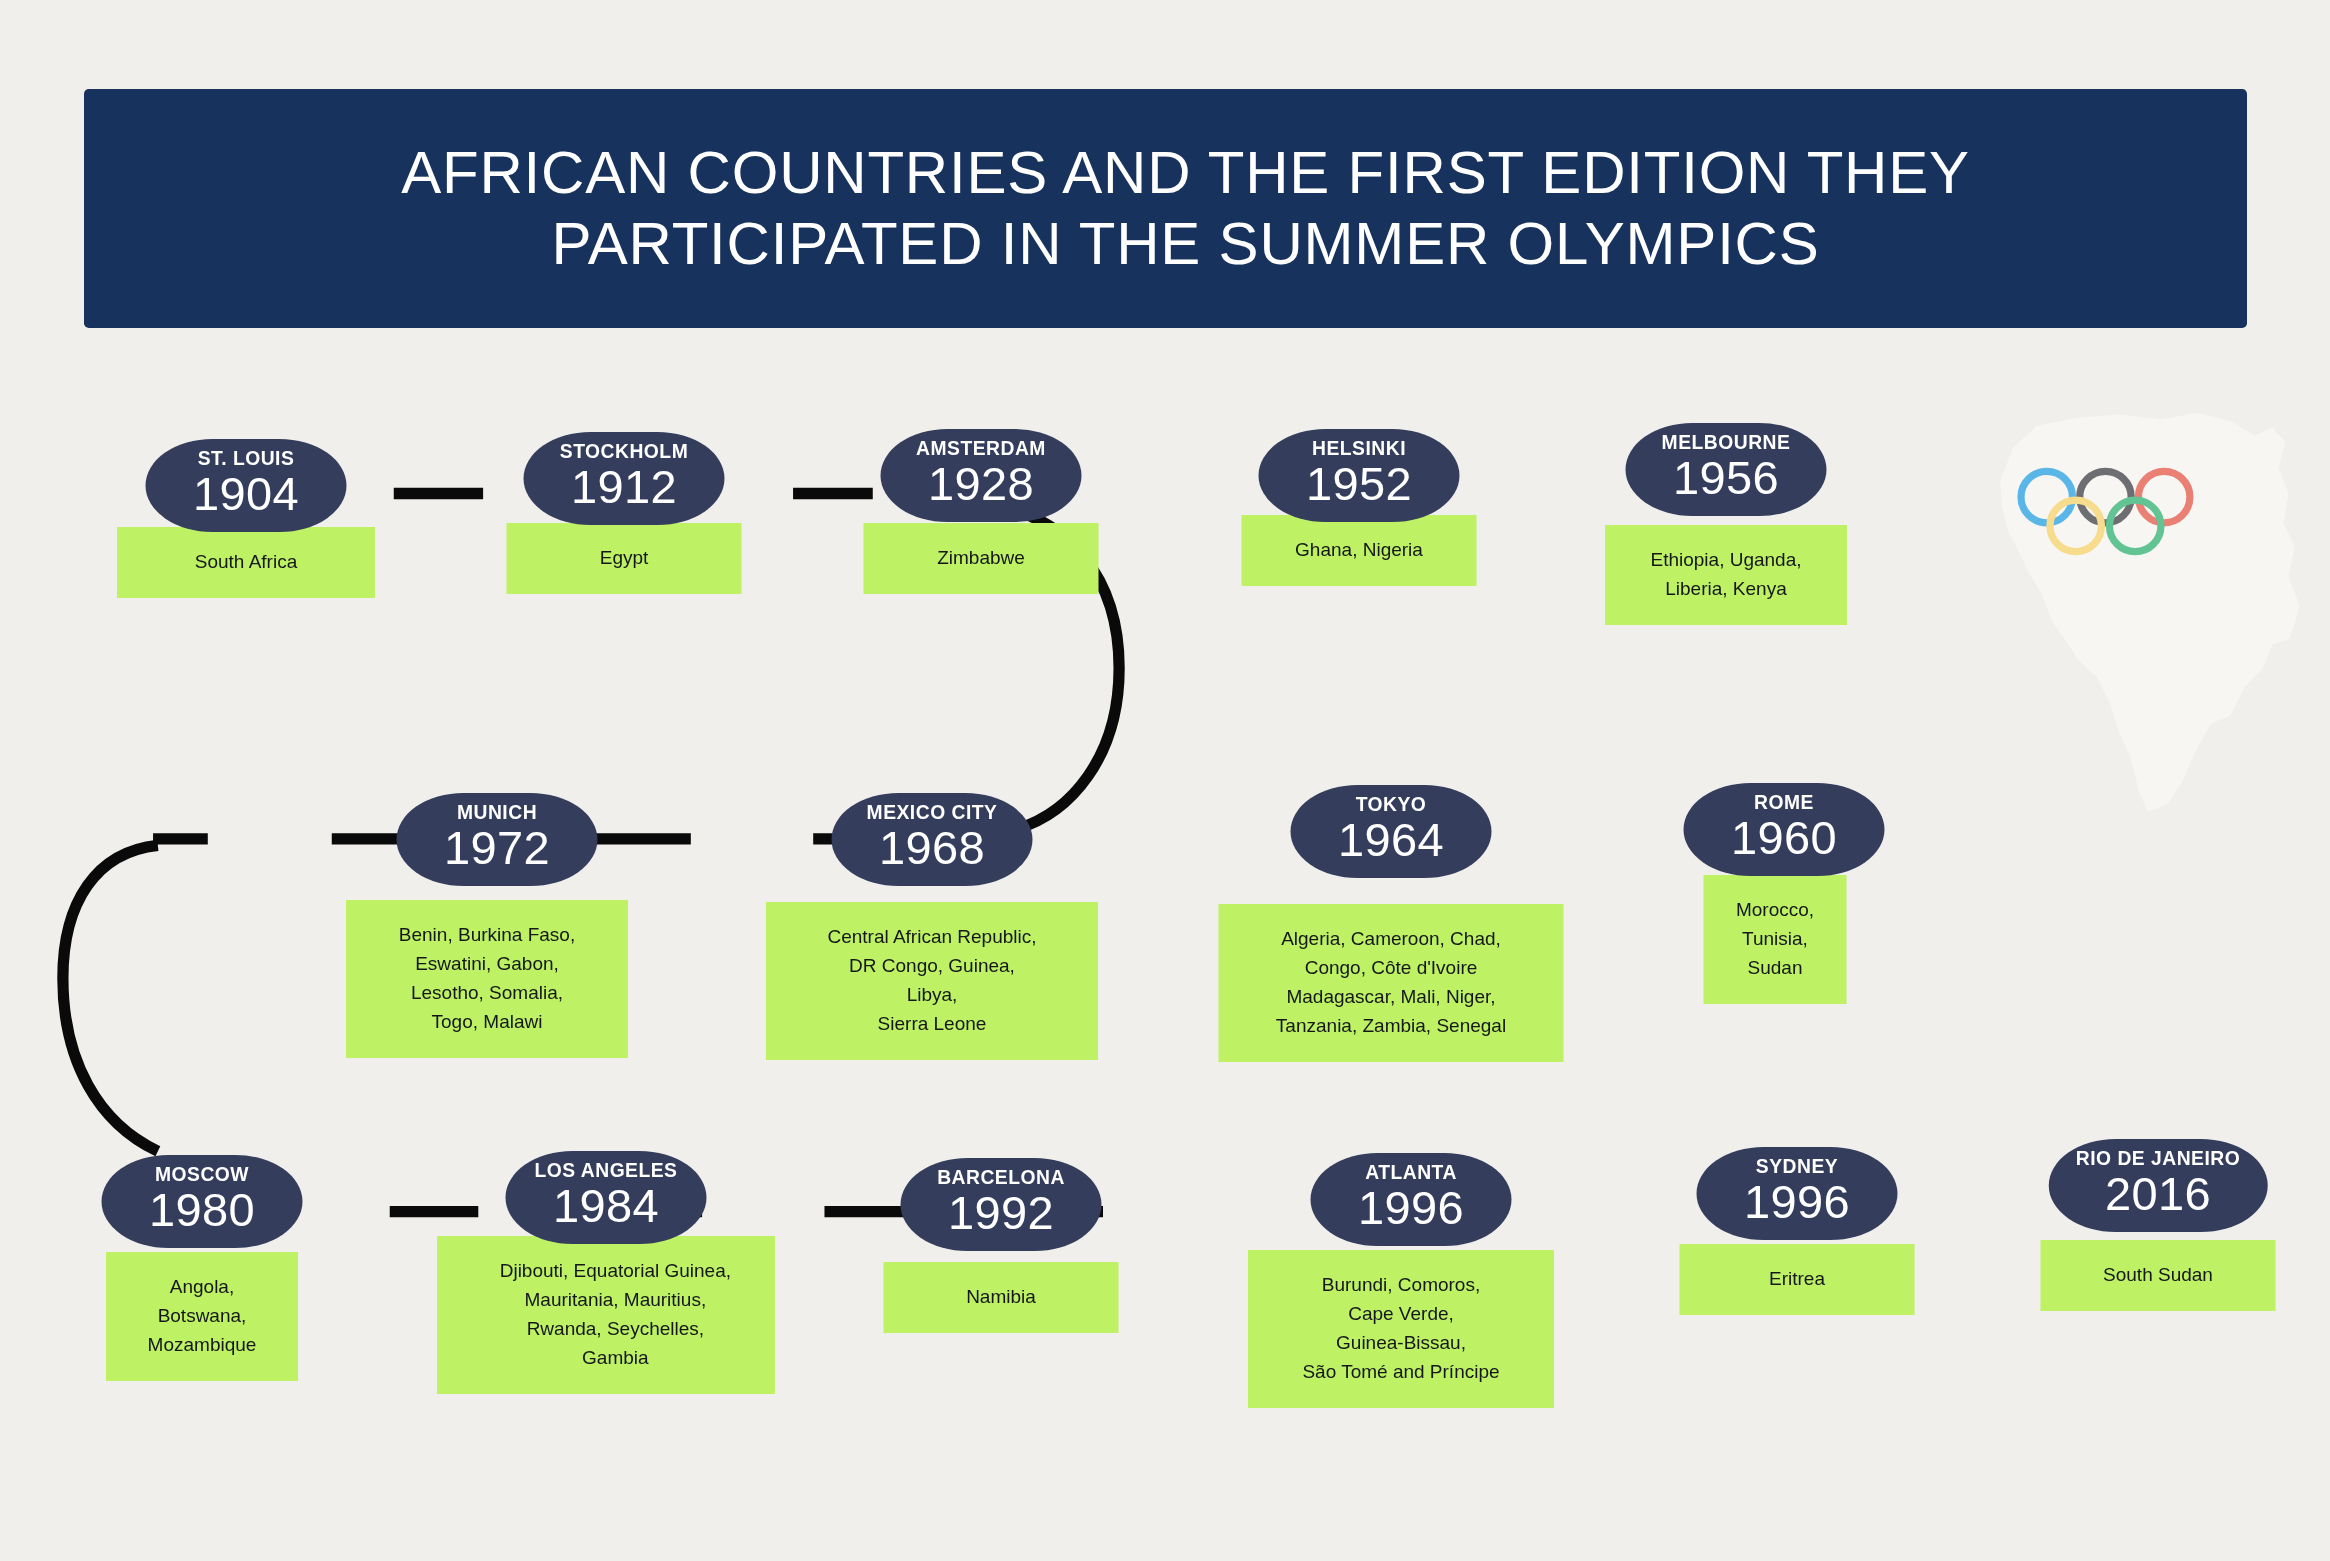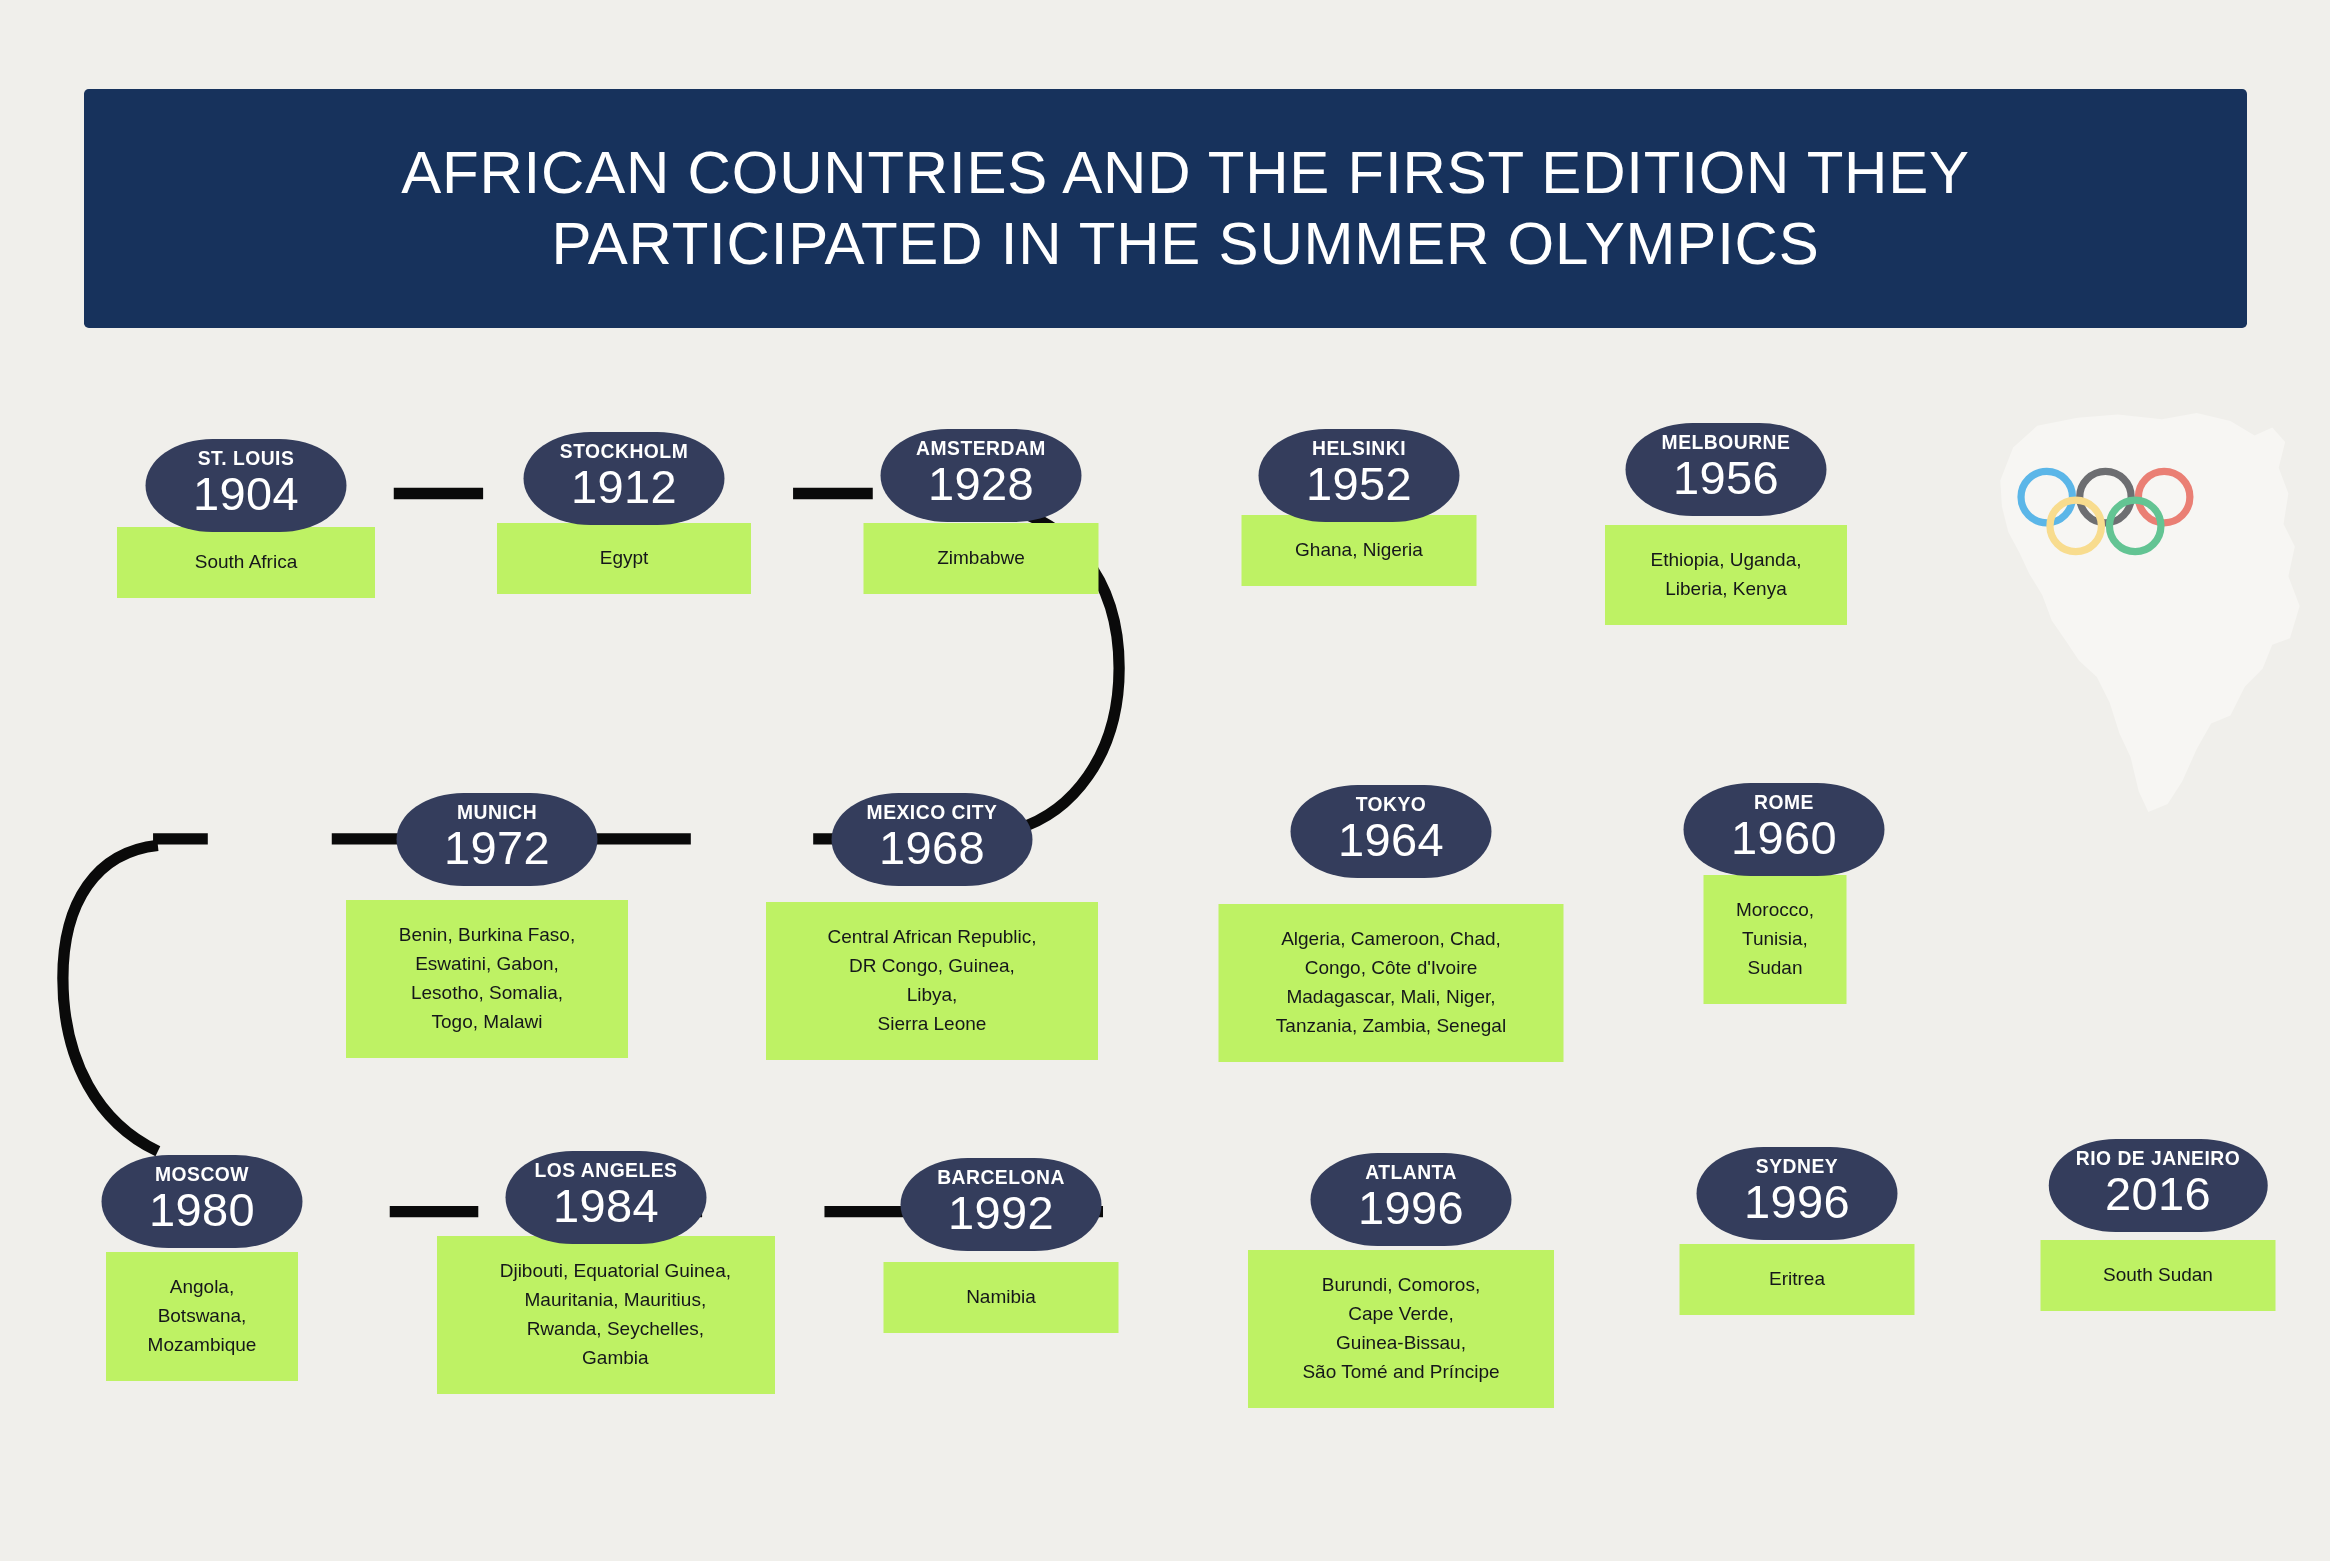--- a/index.html
+++ b/index.html
@@ -174,21 +174,21 @@
     </div>
   </div>
   <div class="countries" style="left:246px; top:527px; width:258px;">South Africa</div>
 
   <div class="node" style="left:624px; top:432px;">
     <div class="pill">
       <div class="pill-city">STOCKHOLM</div>
       <div class="pill-year">1912</div>
     </div>
   </div>
-  <div class="countries" style="left:624px; top:523px; width:254px;">Egypt</div>
+  <div class="countries" style="left:624px; top:523px; width:235px;">Egypt</div>
 
   <div class="node" style="left:981px; top:429px;">
     <div class="pill">
       <div class="pill-city">AMSTERDAM</div>
       <div class="pill-year">1928</div>
     </div>
   </div>
   <div class="countries" style="left:981px; top:523px; width:235px;">Zimbabwe</div>
 
   <div class="node" style="left:1359px; top:429px;">

